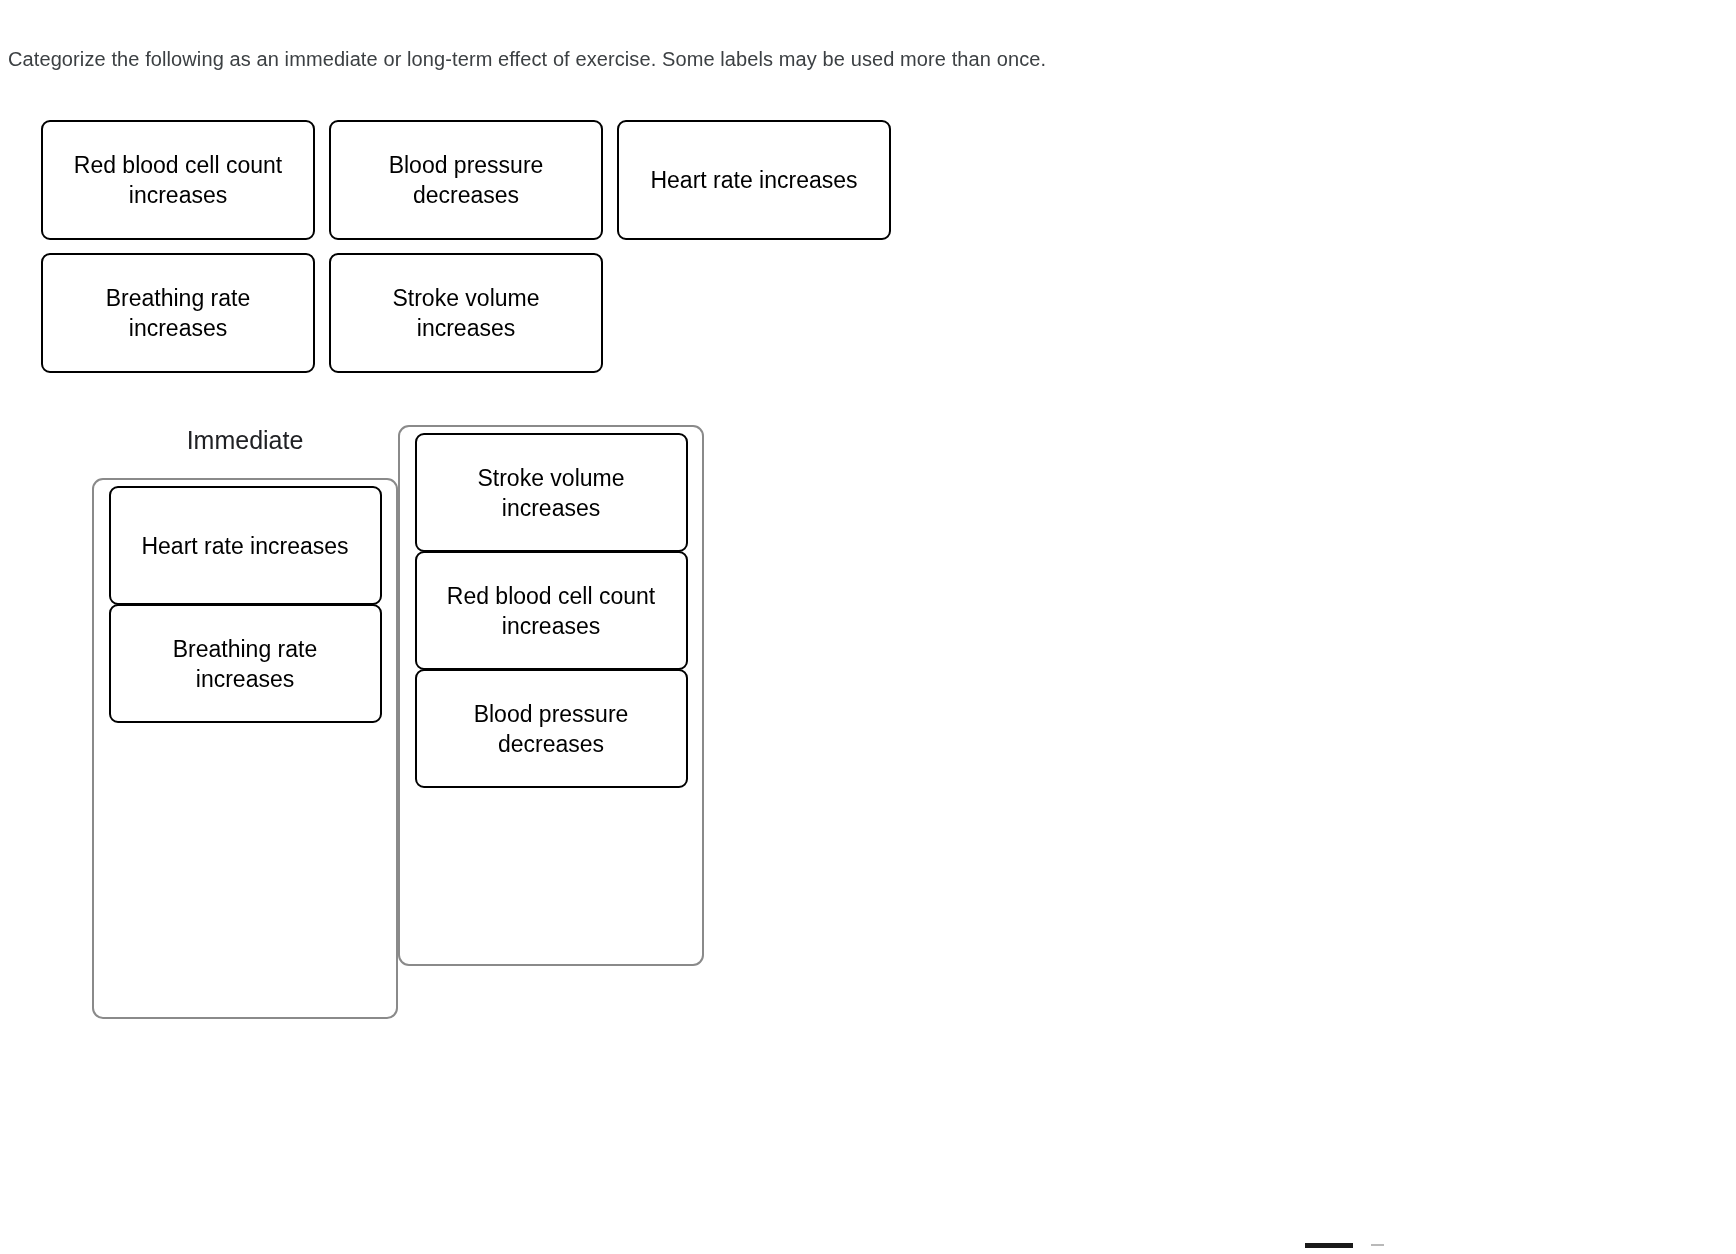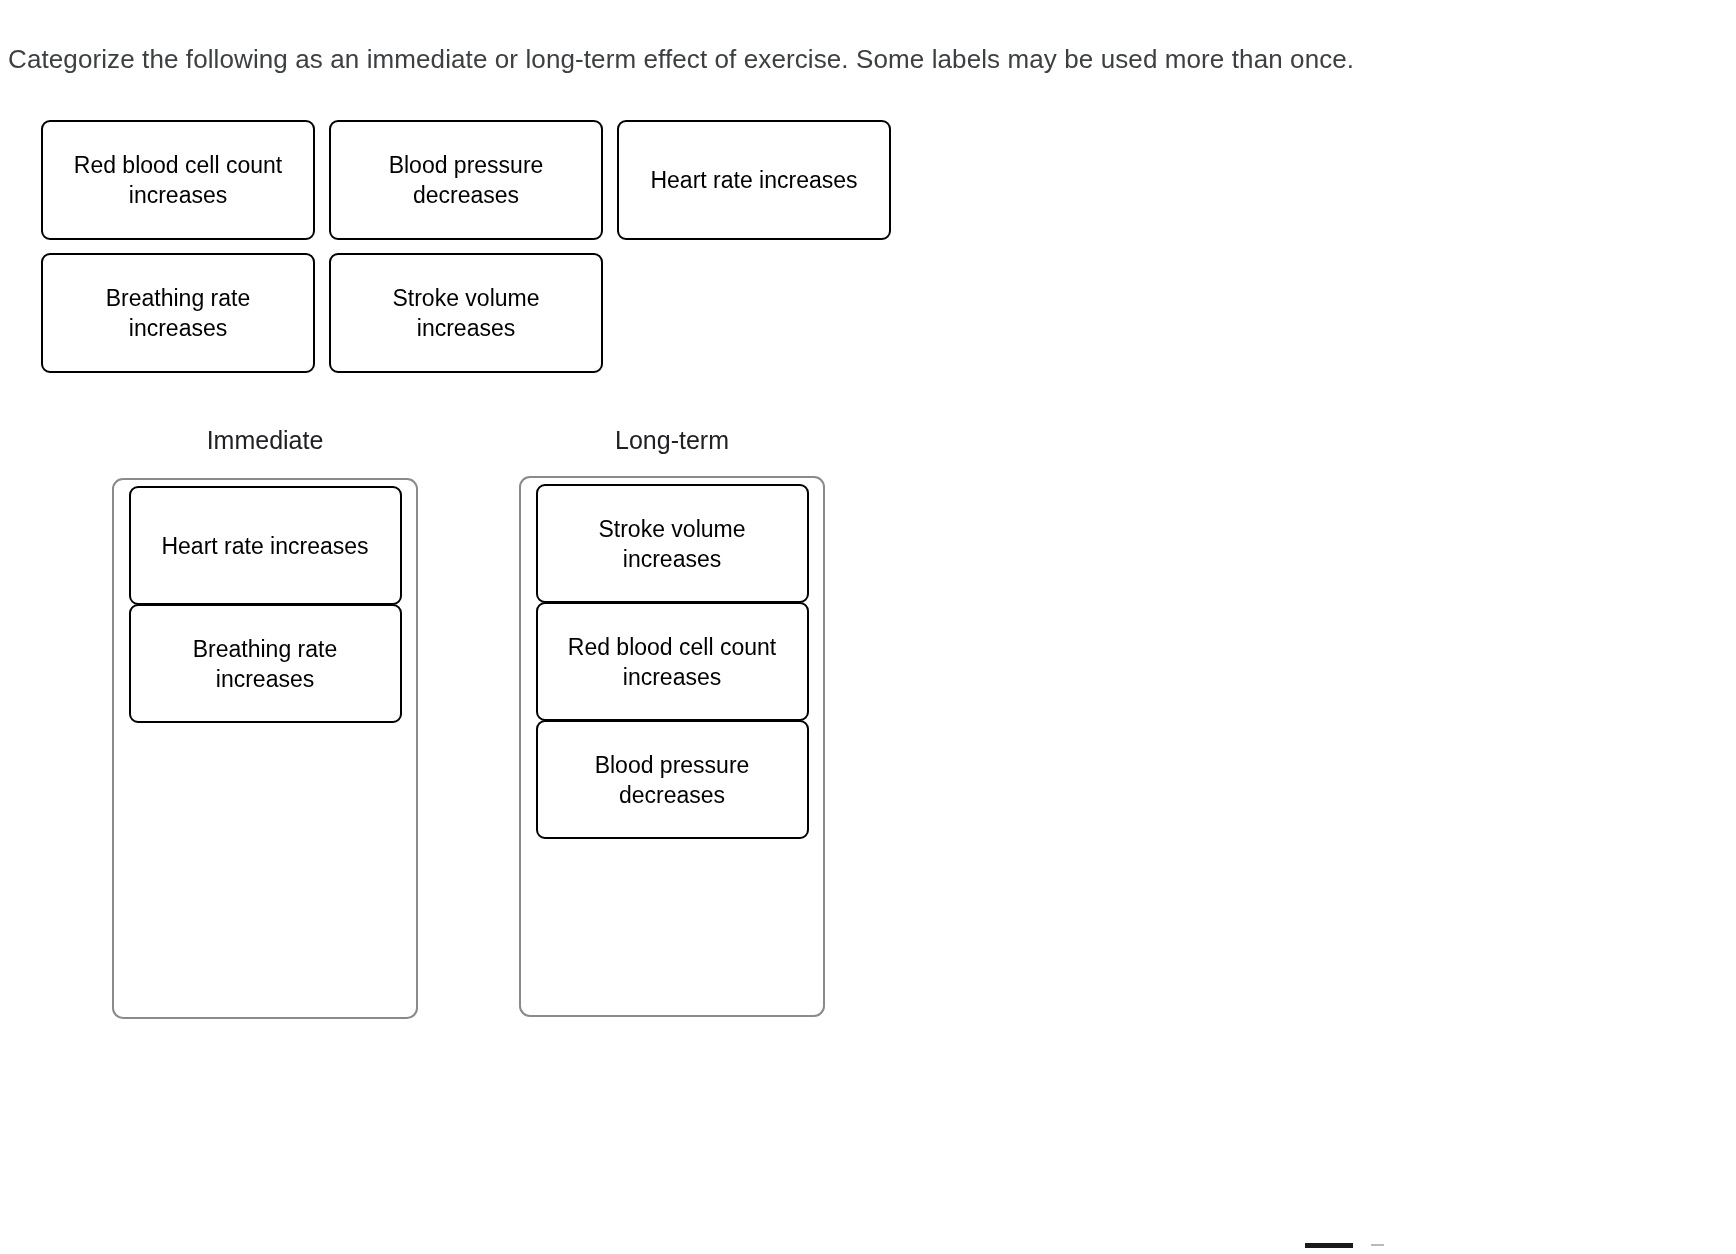--- a/index.html
+++ b/index.html
@@ -17,21 +17,21 @@
     font-family: "Liberation Sans", sans-serif;
     -webkit-font-smoothing: antialiased;
   }
 
   
   .prompt {
     position: absolute;
     left: 8px;
     top: 42px;
     width: 1700px;
-    font-size: 26px;
+    font-size: 20px;
     line-height: 34px;
     color: #3c4043;
     letter-spacing: 0.1px;
     white-space: nowrap;
   }
 
   
   .tile-bank {
     position: absolute;
     left: 41px;
@@ -58,24 +58,23 @@
     color: #000000;
     padding: 4px 12px;
     cursor: grab;
     user-select: none;
   }
   .tile span { display: block; }
 
   
   .category-area {
     position: absolute;
-    left: 112px;
+    left: 92px;
     top: 425px;
     display: flex;
-    gap: 101px;
   }
   .category {
     width: 306px;
     display: flex;
     flex-direction: column;
   }
   .category-header {
     text-align: center;
     font-size: 25px;
     line-height: 30px;
@@ -182,21 +181,20 @@
       <div class="placed-tile">
         <span>Heart rate increases</span>
       </div>
       <div class="placed-tile">
         <span>Breathing rate increases</span>
       </div>
     </div>
   </div>
 
   <div class="category cat-longterm">
-    <div class="category-header">Long-term</div>
     <div class="dropzone">
       <div class="placed-tile">
         <span>Stroke volume increases</span>
       </div>
       <div class="placed-tile">
         <span>Red blood cell count increases</span>
       </div>
       <div class="placed-tile">
         <span>Blood pressure decreases</span>
       </div>

